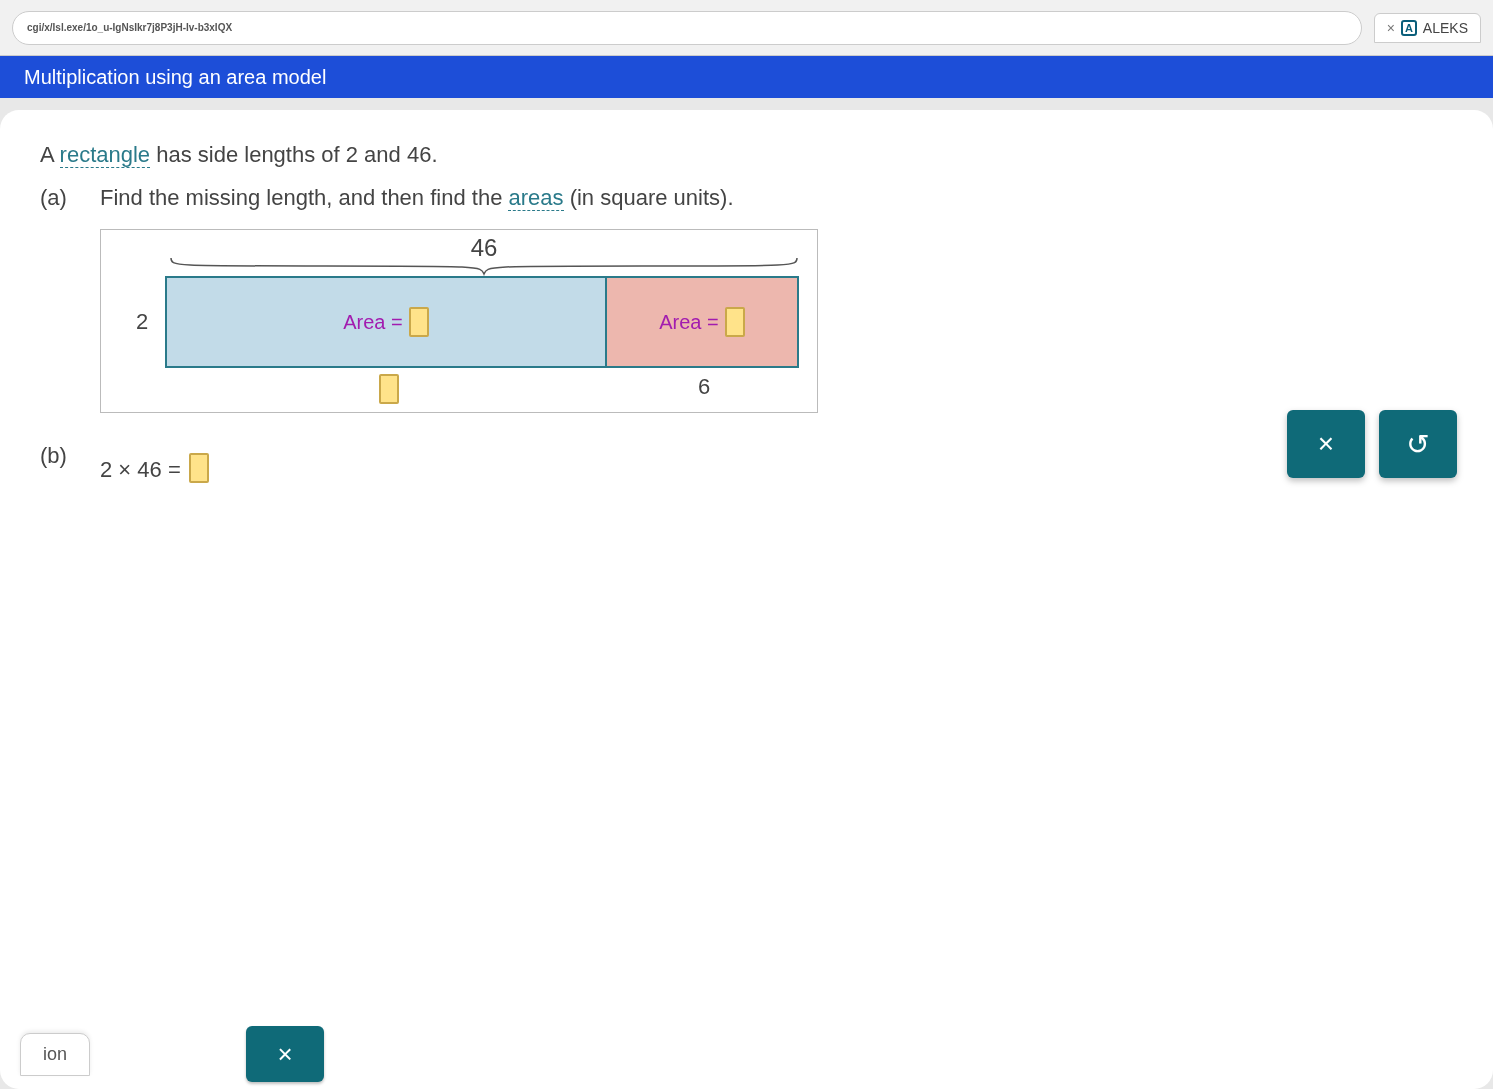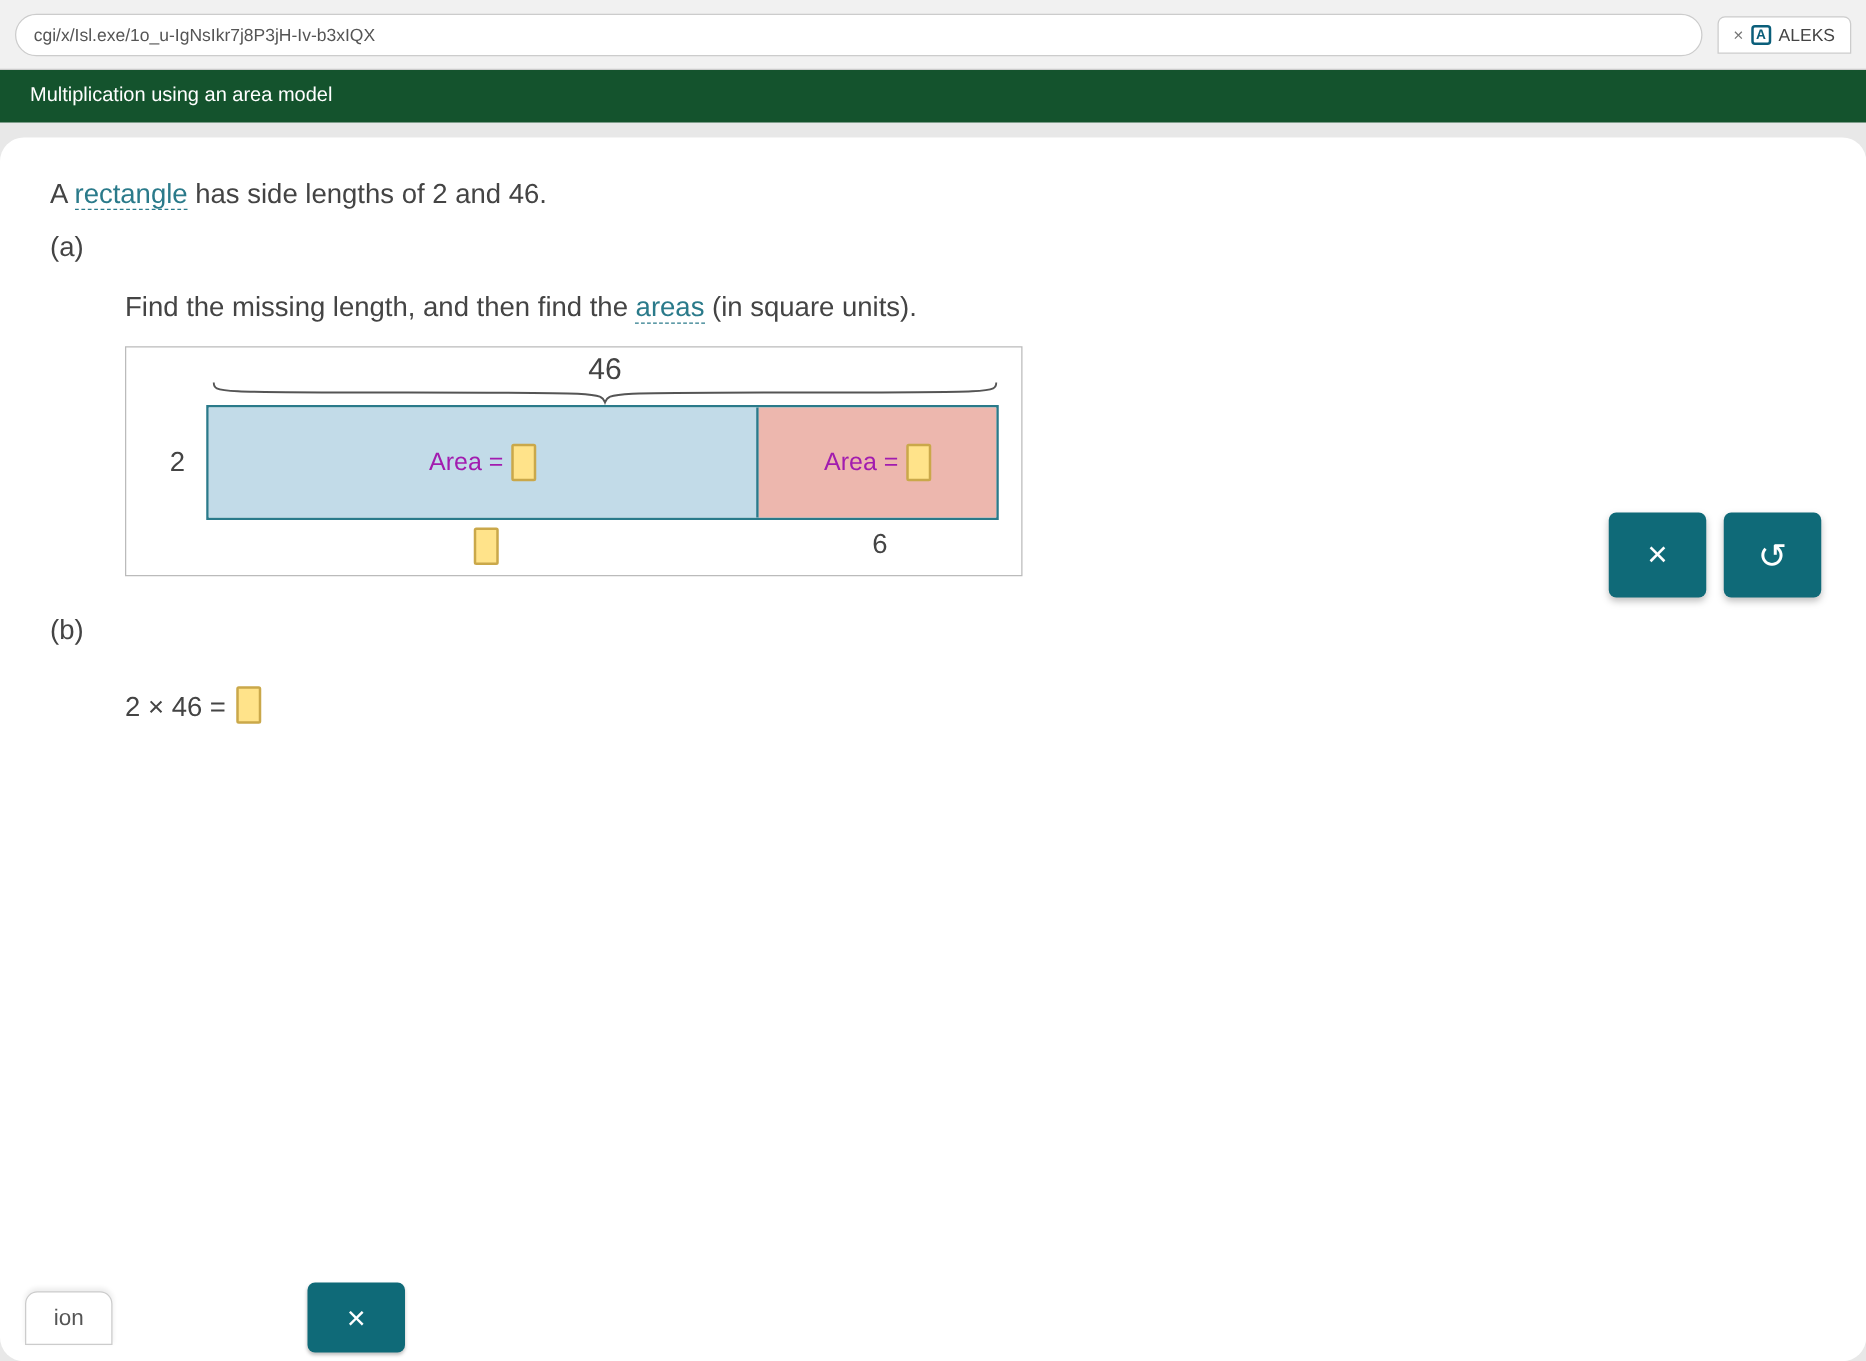--- a/index.html
+++ b/index.html
@@ -8,55 +8,56 @@
 
   
   .browser-chrome {
     position:absolute; top:0; left:0; right:0; height:56px;
     background:#f1f1f1; display:flex; align-items:center;
     padding:0 12px; border-bottom:1px solid #ccc;
   }
   .addr-bar {
     flex:1; height:34px; background:#fff; border:1px solid #ccc;
     border-radius:17px; display:flex; align-items:center;
-    padding:0 14px; color:#555; font-size:14px; overflow:hidden;
+    padding:0 14px; color:#555; font-size:10px; overflow:hidden;
     white-space:nowrap;
+    font-weight:bold;
   }
   .tab-stub {
     display:flex; align-items:center; gap:6px; margin-left:12px;
     background:#fff; border:1px solid #ccc; border-radius:6px 6px 0 0;
     padding:6px 12px; font-size:14px; color:#444;
   }
   .tab-close { color:#777; font-size:14px; }
   .tab-logo {
     width:16px; height:16px; display:inline-flex; align-items:center;
     justify-content:center; font-weight:bold; color:#0a5e7a;
     border:2px solid #0a5e7a; border-radius:3px; font-size:11px;
     background:#fff;
   }
 
   
   .page-header {
     position:absolute; top:56px; left:0; right:0; height:42px;
-    background:#14532d; color:#fff; display:flex; align-items:center;
-    padding:0 24px; font-size:16px; font-weight:500;
+    background:#1d4ed8; color:#fff; display:flex; align-items:center;
+    padding:0 24px; font-size:20px; font-weight:500;
   }
 
   
   .content {
     position:absolute; top:110px; left:0; right:0; bottom:0;
     background:#fff; padding:28px 40px; color:#333;border-radius:19px;
   }
 
   .intro { font-size:22px; color:#444; line-height:1.5; margin-bottom:14px; }
   .deflink { color:#2a7a8a; border-bottom:1px dashed #2a7a8a; cursor:help; }
 
   .part { display:flex; gap:20px; margin-bottom:30px; }
   .part-label { width:40px; font-size:22px; color:#444; }
-  .part-body { flex:1; font-size:22px; color:#444;margin-top:48px; }
+  .part-body { flex:1; font-size:22px; color:#444; }
 
   
   .figure-frame {
     border:1px solid #bbb; padding:26px 18px 8px;
     display:inline-block; margin-top:18px;
   }
   .figure { position:relative; width:680px; }
 
   .brace-top {
     position:relative; height:20px;

